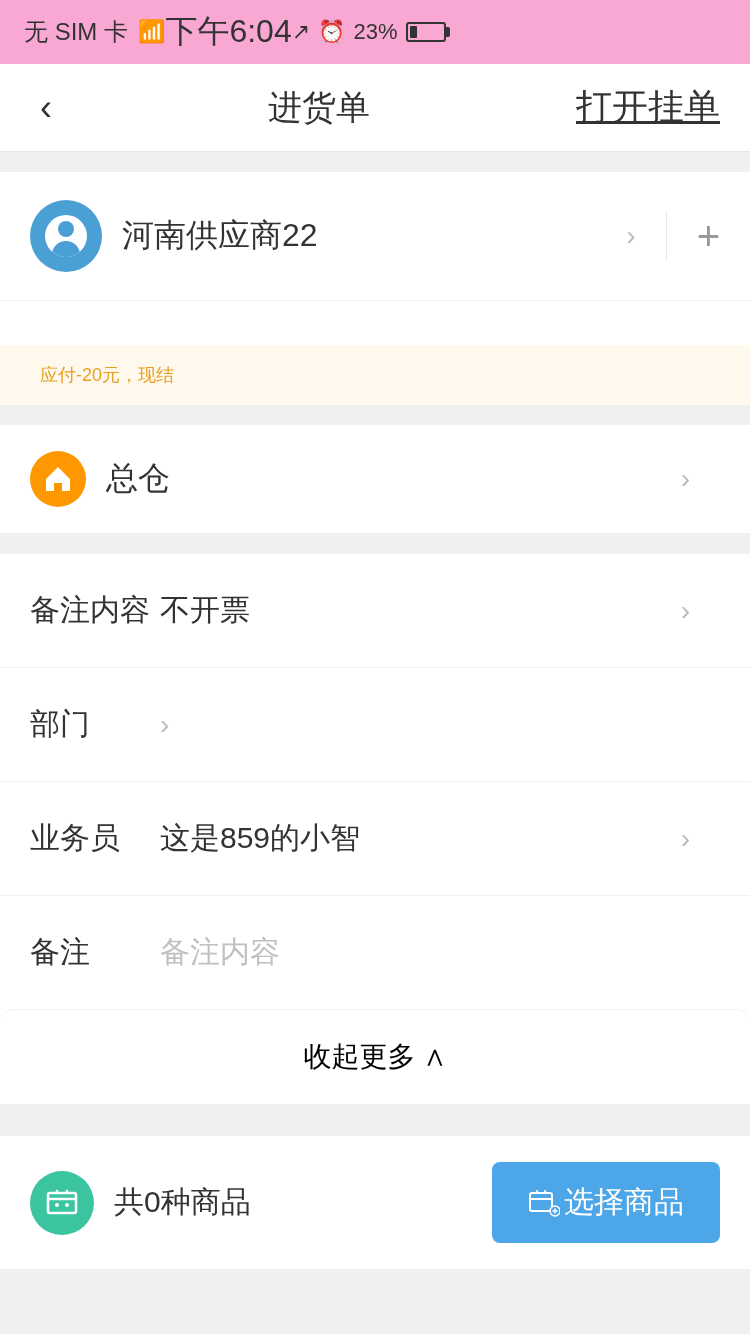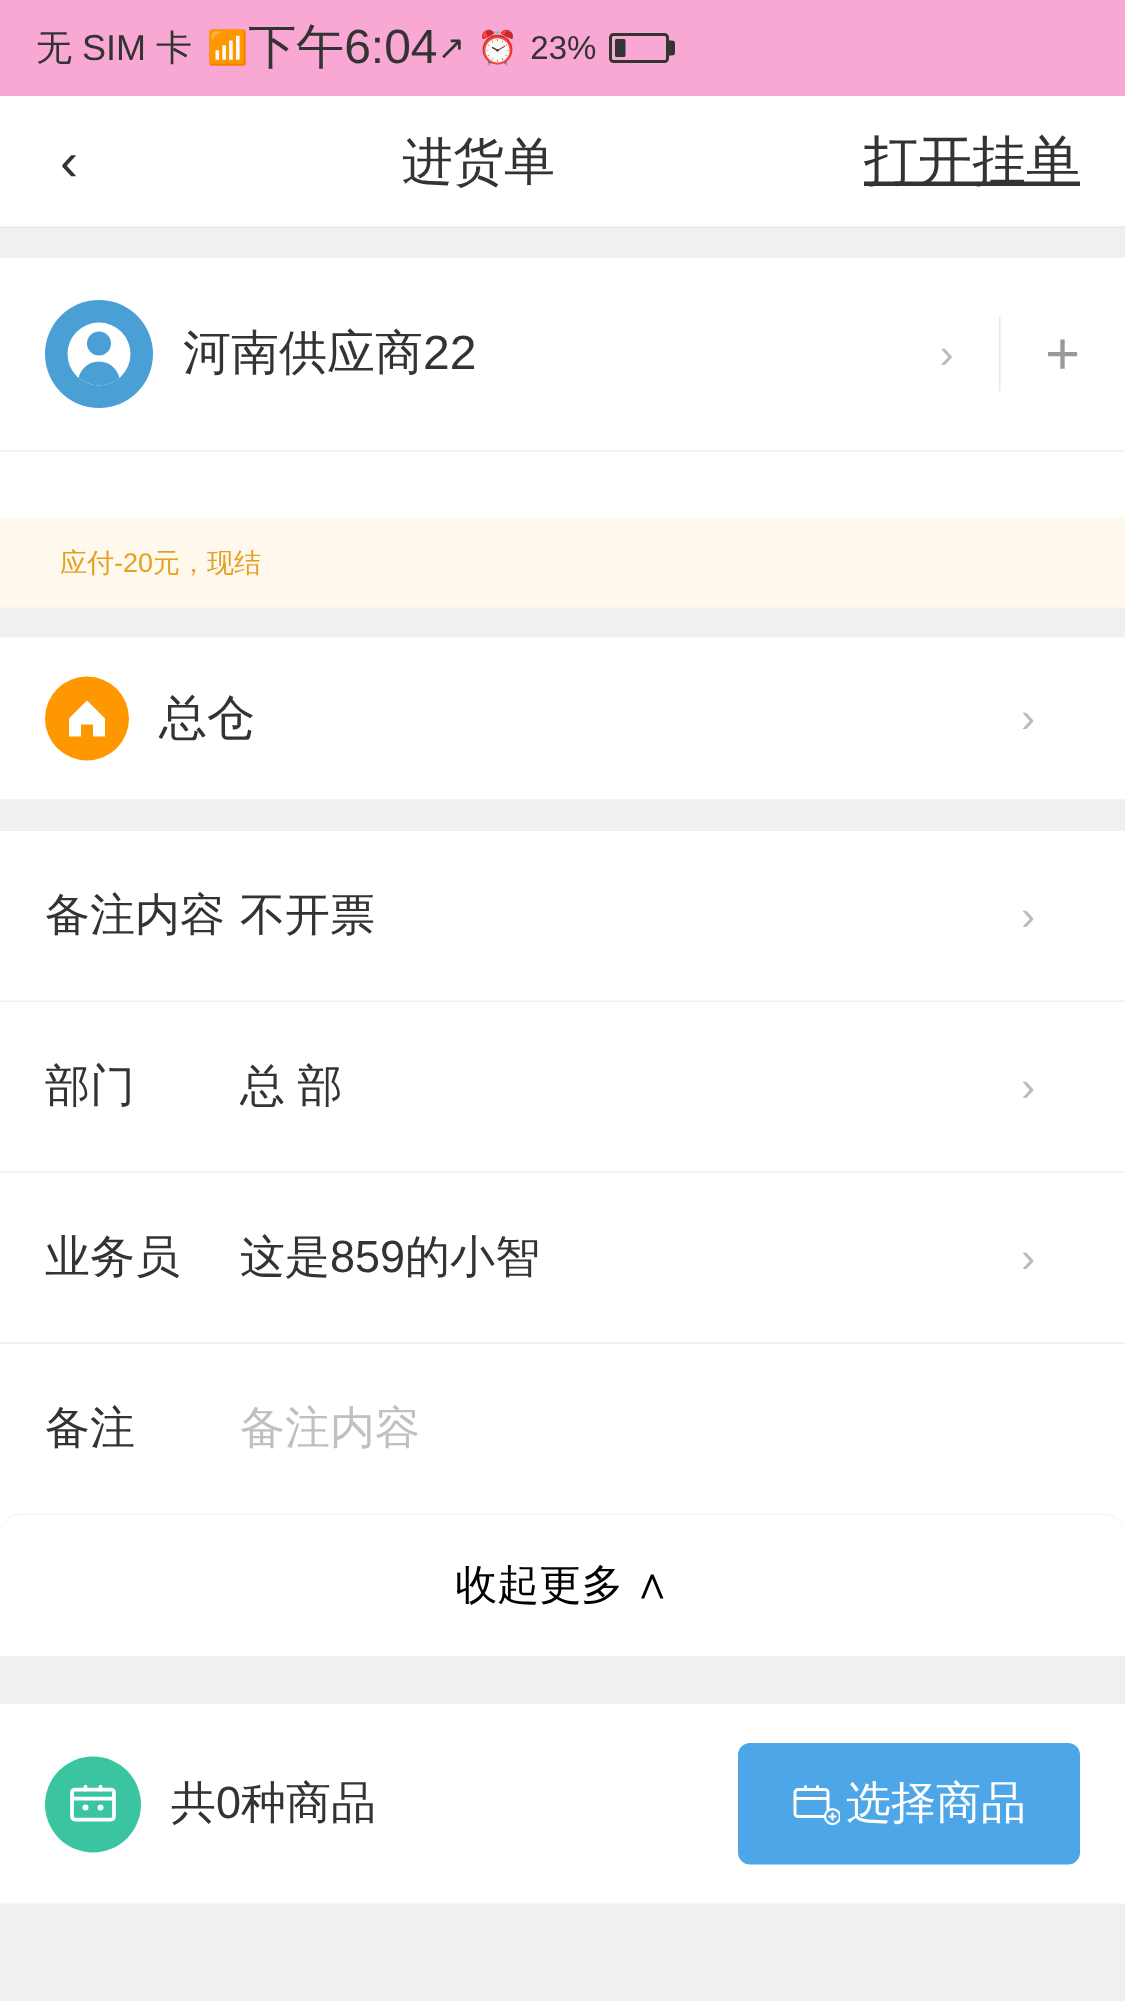--- a/index.html
+++ b/index.html
@@ -338,21 +338,20 @@
 <div class="card">
 
   <div class="form-row">
     <span class="form-label">备注内容</span>
     <span class="form-value">不开票</span>
     <span class="chevron">›</span>
   </div>
 
   <div class="form-row">
     <span class="form-label">部门</span>
-    <span class="form-value">总 部</span>
     <span class="chevron">›</span>
   </div>
 
   <div class="form-row">
     <span class="form-label">业务员</span>
     <span class="form-value">这是859的小智</span>
     <span class="chevron">›</span>
   </div>
 
   <div class="form-row">

